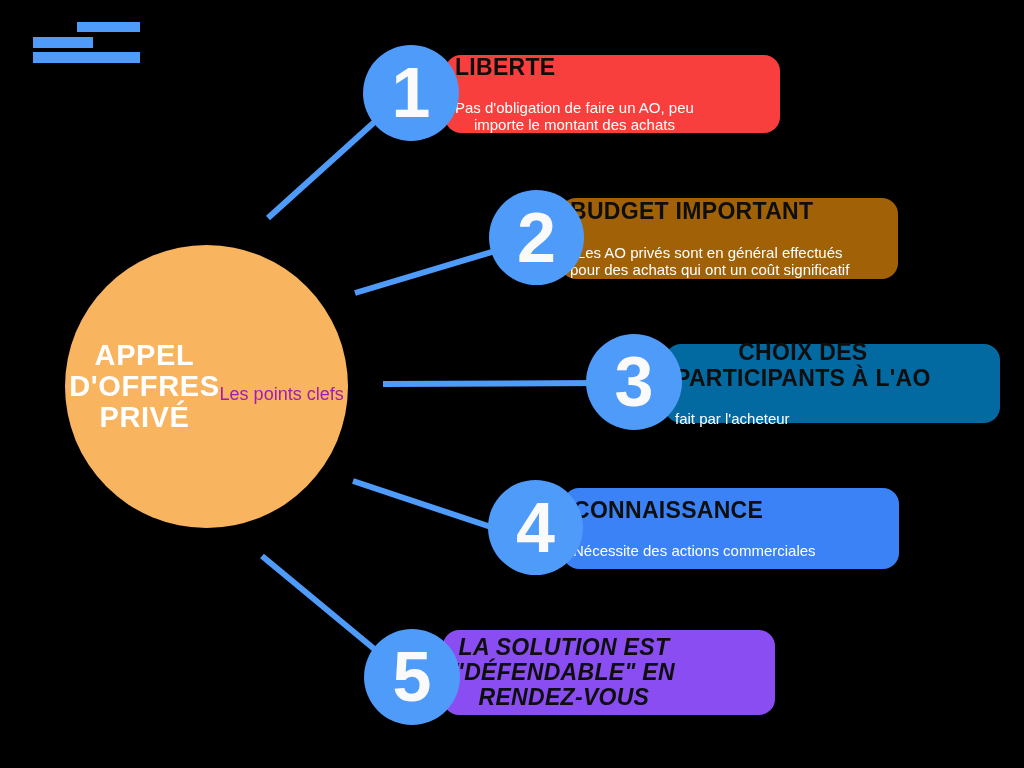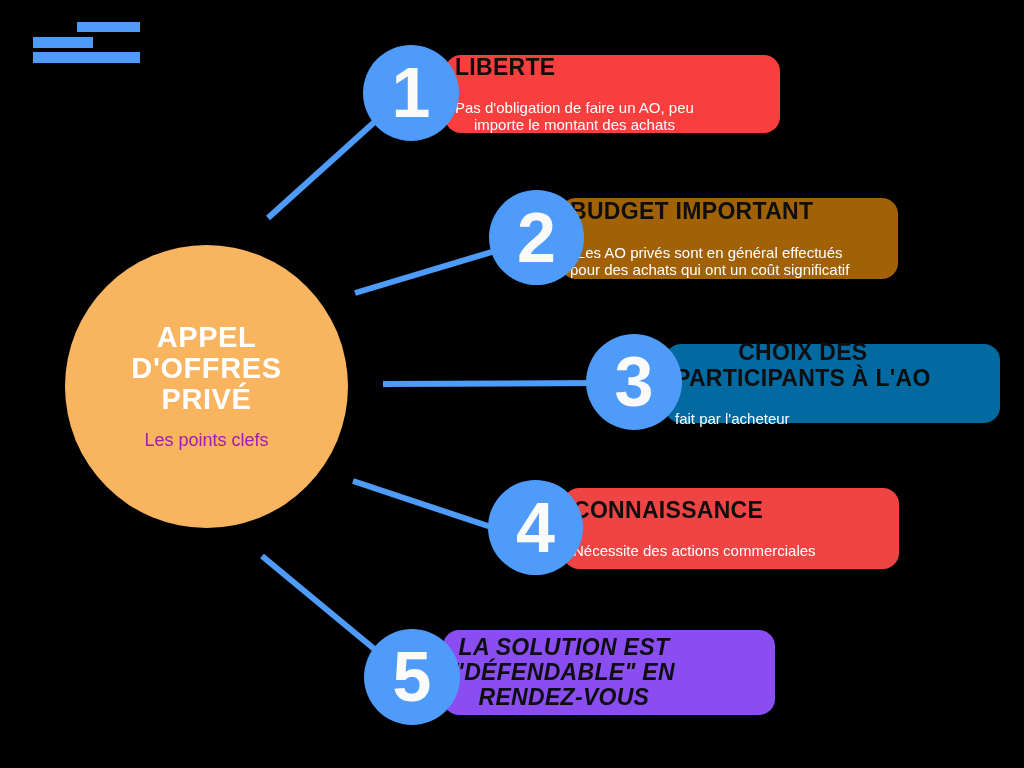--- a/index.html
+++ b/index.html
@@ -24,21 +24,21 @@
     left: 0; top: 0;
     z-index: 1;
   }
   .center-circle {
     position: absolute;
     left: 65px; top: 245px;
     width: 283px; height: 283px;
     border-radius: 50%;
     z-index: 2;
     display: flex;
-    flex-direction: column;
+    flex-direction: row;
     align-items: center;
     justify-content: center;
     text-align: center;
   }
   .center-title {
     font-size: 29px;
     font-weight: bold;
     color: #FFFFFF;
     line-height: 31px;
     letter-spacing: 0.6px;
@@ -144,21 +144,21 @@
       <div class="card-title">CHOIX DES
 PARTICIPANTS À L'AO</div>
       <div class="card-body">fait par l'acheteur</div>
     </div>
     <div class="badge" style="left: 586px; top: 334px; width: 96px; height: 96px; background-color: rgb(79, 155, 250);">
       <span>3</span>
     </div>
   </div>
 
   <div>
-    <div class="card" style="left: 563px; top: 488px; width: 336px; height: 81px; background-color: #ef4444;">
+    <div class="card" style="left: 563px; top: 488px; width: 336px; height: 81px; background-color: #3b82f6;">
       <div class="card-title">CONNAISSANCE</div>
       <div class="card-body">Nécessite des actions commerciales</div>
     </div>
     <div class="badge" style="left: 488px; top: 480px; width: 95px; height: 95px; background-color: rgb(79, 155, 250);">
       <span>4</span>
     </div>
   </div>
 
   <div>
     <div class="card" style="left: 443px; top: 630px; width: 332px; height: 85px; background-color: rgb(138, 77, 241); font-style: italic;">

